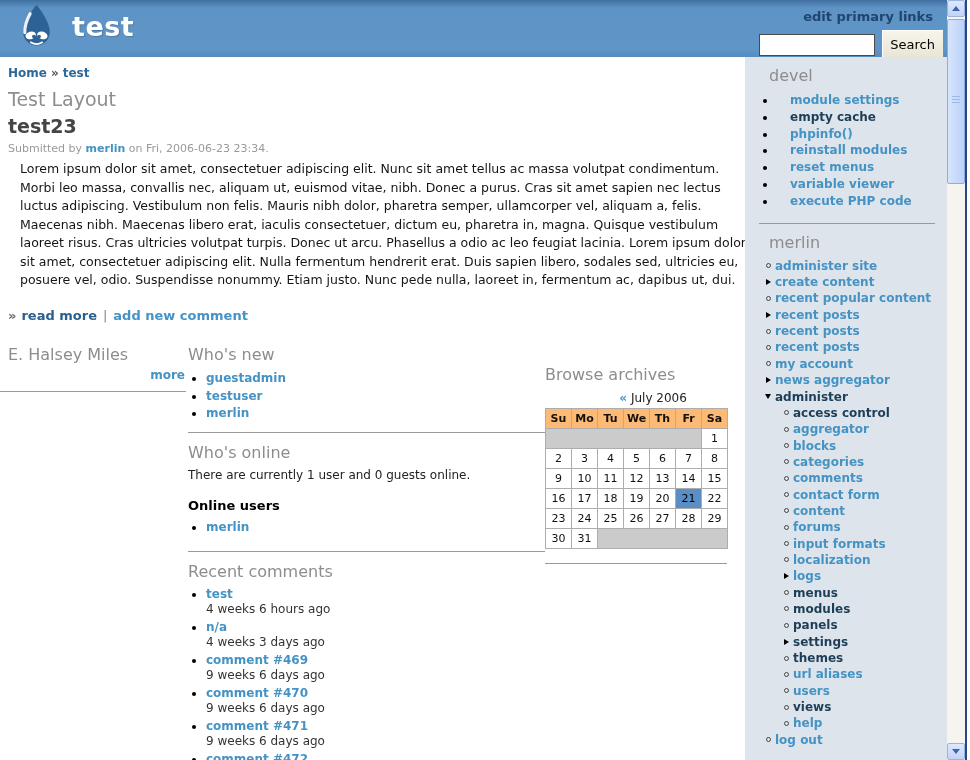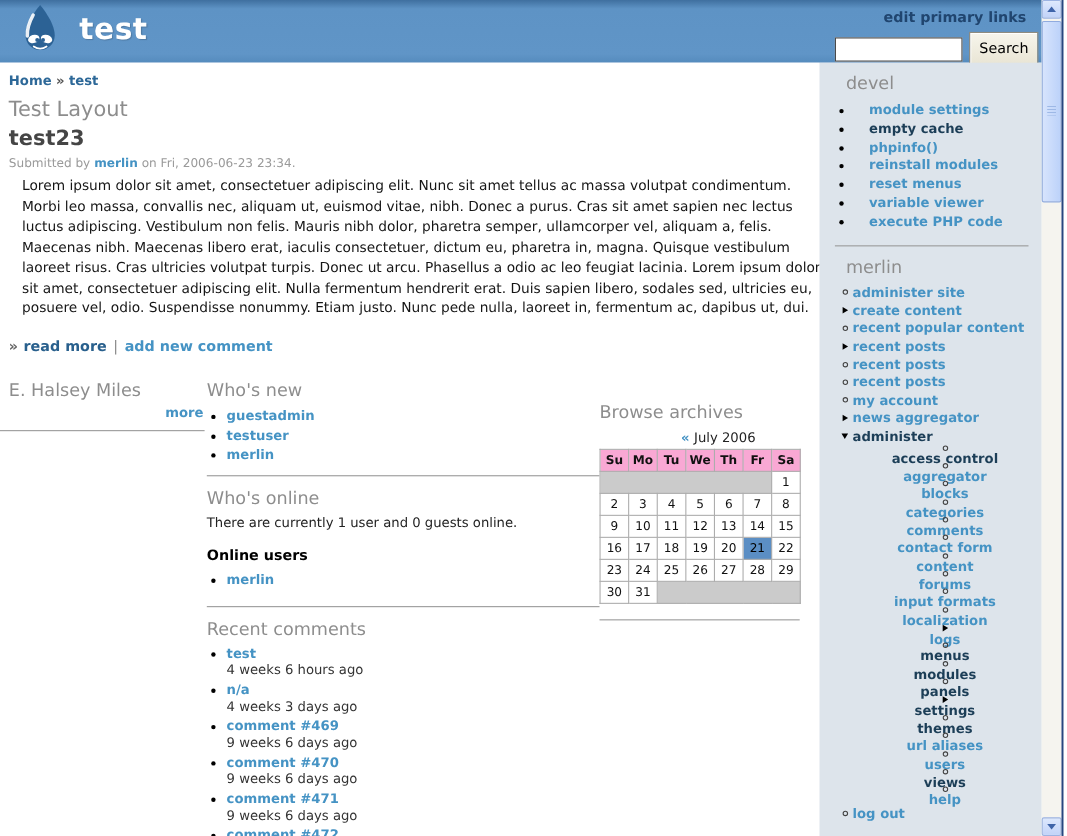--- a/index.html
+++ b/index.html
@@ -92,39 +92,39 @@
   ul.comments li a { font-weight:bold; }
   ul.comments .age { color:#333; }
   
   .cal-caption { margin-top:7px; text-align:center; font-size:12px; color:#222; }
   .cal-caption a { font-weight:bold; margin-right:4px; }
   table.cal { border-collapse:collapse; margin-top:3px; }
   table.cal th, table.cal td {
     width:26px; height:20px; border:1px solid #adadad; text-align:center;
     font-size:11px; color:#111; background:#fff;
   }
-  table.cal th { background:#f9a8d4; font-weight:bold; }
+  table.cal th { background:#fdba74; font-weight:bold; }
   table.cal td.empty { background:#cbcbcb; }
   table.cal td.selected { background:#5b8ec4; color:#000; }
   table.cal td { cursor:default; }
   
   #sidebar {
     position:absolute; left:745px; top:57px; width:202px; height:703px;
     background:#dde4eb; overflow:hidden; padding:9px 8px 0 10px;
   }
   #sidebar h2.blk { margin-left:14px; }
   ul.devel { list-style:disc; margin:7px 0 0 22px; }
   ul.devel li { font-size:12px; line-height:16.8px; color:#000; }
   ul.devel li a { font-weight:bold;margin-left:13px; }
   .side-hr { border:0; border-top:1px solid #9a9a9a; margin:13px 4px 9px 4px; }
   .menu { margin-top:6px; }
   .mi { display:flex; align-items:center; height:16.35px; }
   .mi .bul { flex:none; width:14px; display:flex; justify-content:center; }
   .mi.lvl1 { padding-left:6px; }
-  .mi.lvl2 { padding-left:24px;flex-direction:column; }
+  .mi.lvl2 { padding-left:24px; }
   .mi a { font-size:12px; font-weight:bold; text-decoration:none; cursor:pointer; }
   .mdark { color:#1c3e57; }
   .mblue { color:#4593c4; }
   .b-circle { width:5px; height:5px; border:1px solid #444; border-radius:50%; background:transparent; }
   .b-tri { width:0; height:0; border-top:3.5px solid transparent; border-bottom:3.5px solid transparent; border-left:5px solid #000; }
   .b-tridown { width:0; height:0; border-left:3.5px solid transparent; border-right:3.5px solid transparent; border-top:5px solid #000; }
 </style>
 </head>
 <body>
 

